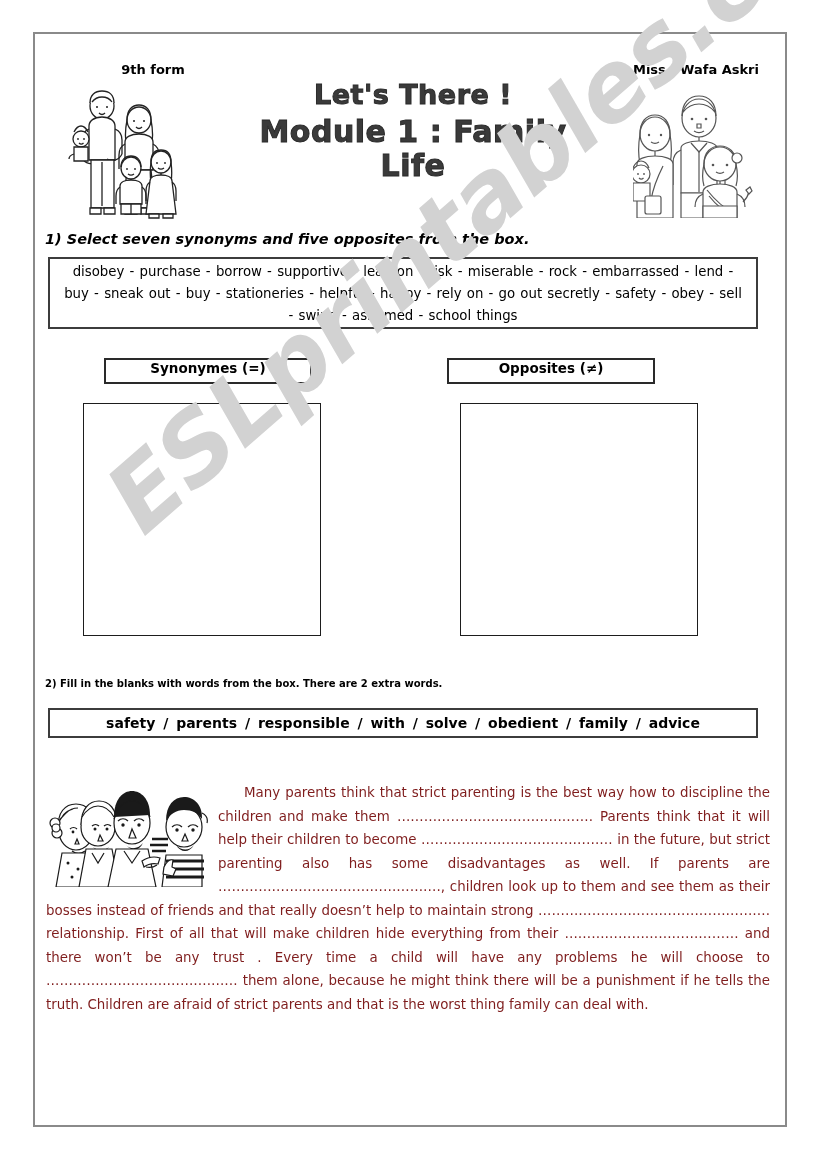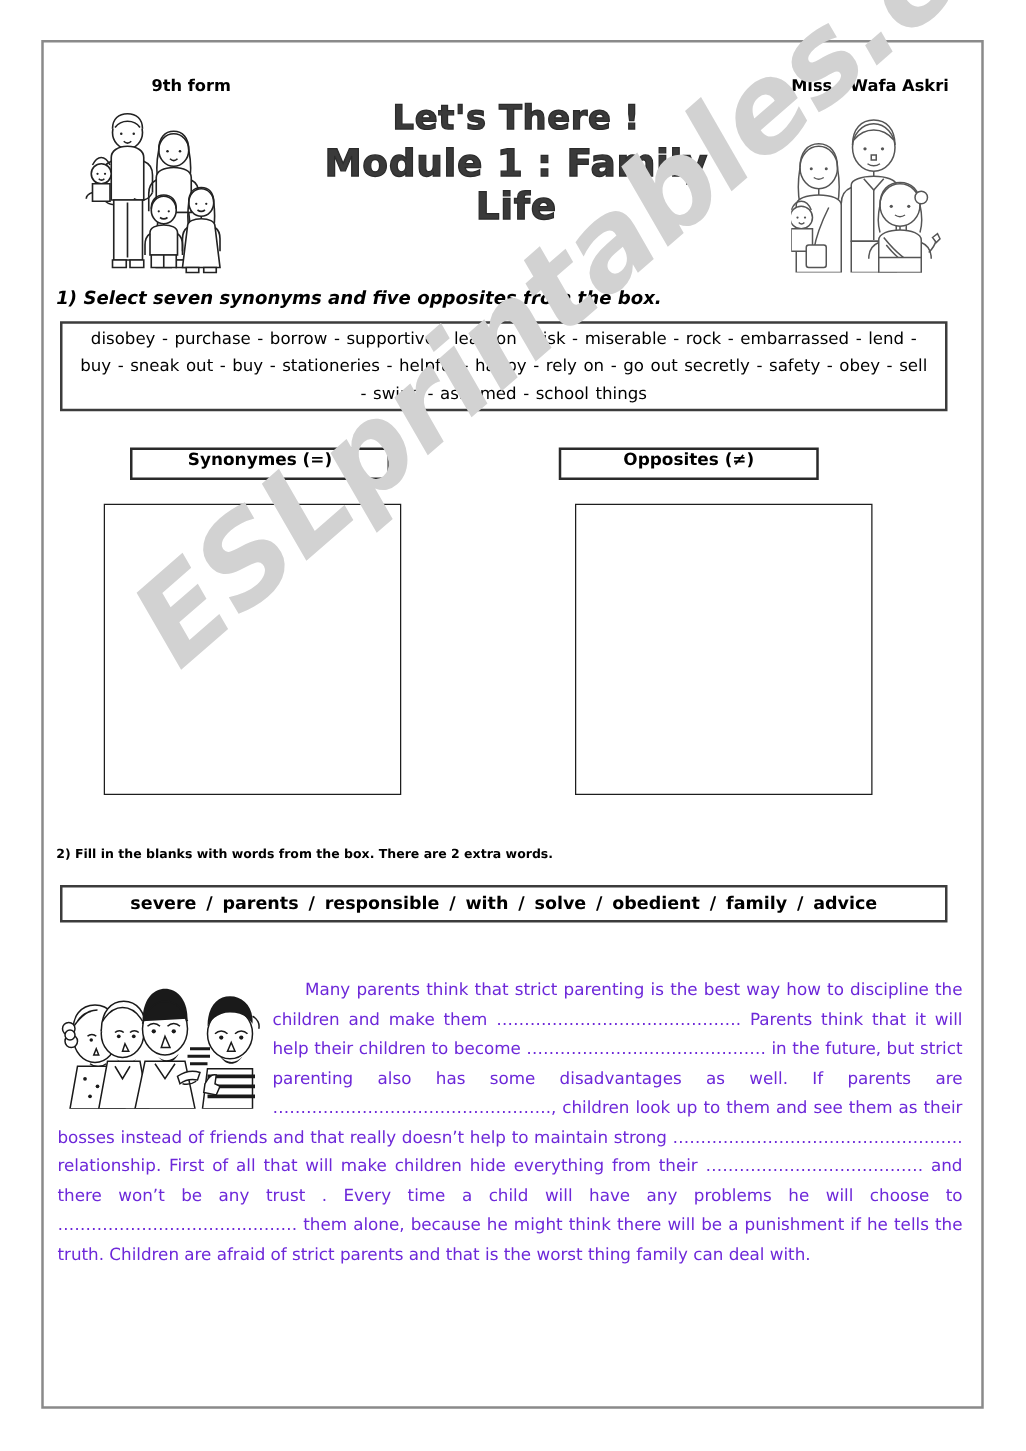--- a/index.html
+++ b/index.html
@@ -214,21 +214,21 @@
   
   .passage {
     position: absolute;
     left: 13px;
     top: 735px;
     width: 724px;
     font-family: "DejaVu Sans", sans-serif;
     font-size: 13.4px;
     line-height: 23.5px;
     text-align: justify;
-    color: #6d28d9;
+    color: #7f1d1d;
   }
   .passage-clipart {
     float: left;
     width: 162px;
     height: 104px;
     margin: 2px 10px 2px 0;
     shape-outside: margin-box;
   }
   .passage-clipart svg { display: block; }
   .passage p { margin: 0; text-align: justify; }
@@ -396,21 +396,21 @@
   <div class="label-box label-box-opp">
     <span>Opposites (≠)</span>
   </div>
 
   <div class="answer-box answer-box-syn"></div>
   <div class="answer-box answer-box-opp"></div>
 
   <div class="ex2-instruction">2) Fill in the blanks with words from the box. There are 2 extra words.</div>
 
   <div class="word-box-2">
-    <div class="word-box-2-inner">severe  /  parents /   responsible  /    with  /   solve  /   obedient   /  family /  advice</div>
+    <div class="word-box-2-inner">safety  /  parents /   responsible  /    with  /   solve  /   obedient   /  family /  advice</div>
   </div>
 
   <div class="passage">
     <div class="passage-clipart">
       <svg width="162" height="104" viewBox="0 0 162 104" fill="none" stroke="#1a1a1a" stroke-width="1.2">
         <rect x="0" y="0" width="162" height="104" fill="#fff" stroke="none"></rect>
 
         <ellipse cx="30" cy="48" rx="17" ry="19" fill="#fff"></ellipse>
         <path d="M13 44c-2-14 6-23 17-23s19 9 17 23" fill="#fff"></path>
         <path d="M12 40c3-6 7-9 10-12M16 34c3-5 7-7 11-8M20 30c4-4 8-5 12-5"></path>

